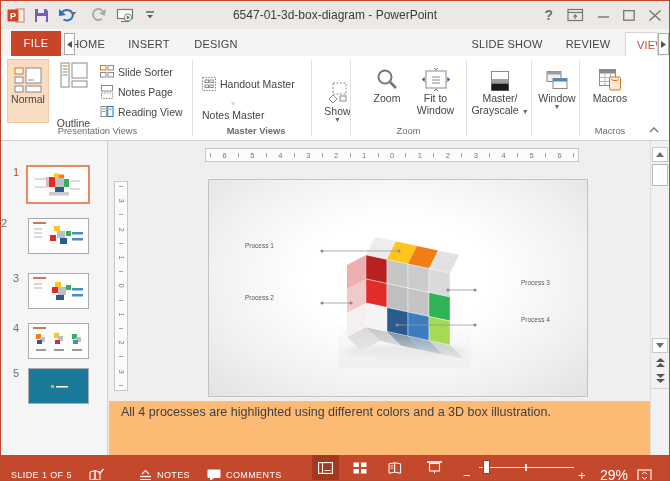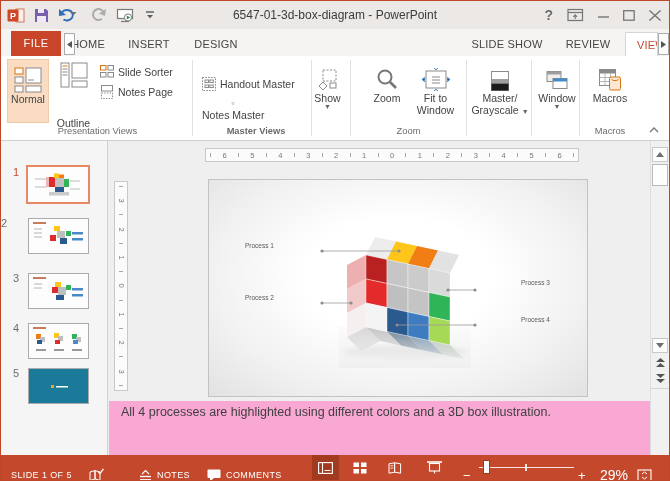--- a/index.html
+++ b/index.html
@@ -55,21 +55,21 @@
     border:1px solid #C8C8C8;display:flex;align-items:center;justify-content:space-between;
     padding:0 4px;font-size:7.5px;color:#777;}
   .hruler .tick{width:1px;height:4px;background:#A6A6A6;}
   .vruler{position:absolute;left:5px;top:40px;width:14px;height:210px;background:#FBFBFB;
     border:1px solid #C8C8C8;display:flex;flex-direction:column;align-items:center;
     justify-content:space-between;padding:4px 0;font-size:7.5px;color:#777;}
   .vruler .tick{width:4px;height:1px;background:#A6A6A6;}
   .vruler .rnum{transform:rotate(90deg);}
   .canvas{position:absolute;left:99px;top:38px;width:380px;height:218px;border:1px solid #C2C2C2;
     background:radial-gradient(ellipse at 50% 45%, #FFFFFF 35%, #F1F1F1 70%, #E2E2E2 100%);}
-  .notespane{position:absolute;left:0;right:0;top:260px;bottom:0;background:#f9a8d4;}
+  .notespane{position:absolute;left:0;right:0;top:260px;bottom:0;background:#fdba74;}
   .notespane .ntext{position:absolute;left:12px;top:4px;font-size:12.5px;color:#3F3F3F;}
   .vscroll{position:absolute;right:0;top:0;width:19px;height:316px;background:#F1F1F1;border-left:1px solid #DDDDDD;}
   .sbtn{position:absolute;left:1px;width:16px;background:#FDFDFD;border:1px solid #C8C8C8;
     display:flex;align-items:center;justify-content:center;}
   .sthumb{position:absolute;left:1px;width:16px;background:#FFFFFF;border:1px solid #B9B9B9;}
   .dbl{position:absolute;left:3px;width:12px;height:12px;display:flex;flex-direction:column;
     align-items:center;justify-content:center;gap:1px;}
   
   .statusbar{position:absolute;left:0;bottom:0;width:100%;height:25px;background:#C4492C;color:#fff;}
   .sb-item{position:absolute;top:0;height:40px;display:flex;align-items:center;font-size:9px;
@@ -218,20 +218,30 @@
       </svg>
       <span>Slide Sorter</span>
     </div>
     <div class="smallbtn" style="left:99px;top:26px;">
       <svg width="14" height="14" viewBox="0 0 14 14">
         <rect x="1.5" y="0.5" width="11" height="5.5" fill="#fff" stroke="#8A8A8A"></rect>
         <rect x="1.5" y="8" width="11" height="5.5" fill="#fff" stroke="#8A8A8A" stroke-dasharray="1.5,1.2"></rect>
       </svg>
       <span>Notes Page</span>
     </div>
+    <div class="smallbtn" style="left:99px;top:46px;">
+      <svg width="14" height="14" viewBox="0 0 14 14">
+        <rect x="1" y="1.5" width="5.3" height="10" fill="#fff" stroke="#8A8A8A"></rect>
+        <rect x="7.7" y="1.5" width="5.3" height="10" fill="#fff" stroke="#2E6FB7"></rect>
+        <line x1="2.3" y1="4" x2="5" y2="4" stroke="#8A8A8A"></line>
+        <line x1="2.3" y1="6.5" x2="5" y2="6.5" stroke="#8A8A8A"></line>
+        <line x1="9" y1="4" x2="11.7" y2="4" stroke="#8A8A8A"></line>
+      </svg>
+      <span>Reading View</span>
+    </div>
     <div class="group-label" style="left:2px;width:189px;">Presentation Views</div>
     <div class="rdiv" style="left:191px;"></div>
 
     <div class="smallbtn" style="left:201px;top:18px;">
       <svg width="14" height="14" viewBox="0 0 14 14">
         <rect x="0.5" y="0.5" width="13" height="13" fill="#fff" stroke="#8A8A8A" stroke-dasharray="1.6,1.2"></rect>
         <rect x="3" y="3" width="3.5" height="2.5" fill="#fff" stroke="#8A8A8A"></rect>
         <rect x="7.8" y="3" width="3.5" height="2.5" fill="#fff" stroke="#8A8A8A"></rect>
         <rect x="3" y="8" width="3.5" height="2.5" fill="#fff" stroke="#8A8A8A"></rect>
         <rect x="7.8" y="8" width="3.5" height="2.5" fill="#fff" stroke="#8A8A8A"></rect>
@@ -243,21 +253,21 @@
         <rect x="0.5" y="0.5" width="13" height="13" fill="#fff" stroke="#8A8A8A" stroke-dasharray="1.6,1.2"></rect>
         <rect x="2.5" y="2.5" width="9" height="4" fill="#fff" stroke="#8A8A8A"></rect>
         <line x1="2.5" y1="9" x2="11.5" y2="9" stroke="#8A8A8A"></line>
         <line x1="2.5" y1="11" x2="11.5" y2="11" stroke="#8A8A8A"></line>
       </svg>
       <span>Notes Master</span>
     </div>
     <div class="group-label" style="left:196px;width:118px;font-weight:bold;">Master Views</div>
     <div class="rdiv" style="left:310px;"></div>
 
-    <div class="bigbtn" style="left:310px;width:33px;">
+    <div class="bigbtn" style="left:320px;width:33px;justify-content:flex-end;">
       <span class="ic">
         <svg width="24" height="24" viewBox="0 0 24 24">
           <rect x="7" y="2" width="13" height="11" fill="none" stroke="#8A8A8A" stroke-dasharray="2,1.5"></rect>
           <path d="M7,14 l4,4 -4,4 -4,-4 z" fill="#fff" stroke="#8A8A8A"></path>
           <rect x="14" y="15" width="6" height="5" fill="#fff" stroke="#8A8A8A"></rect>
         </svg>
       </span>
       <span>Show</span>
       <span class="caret">▼</span>
     </div>

